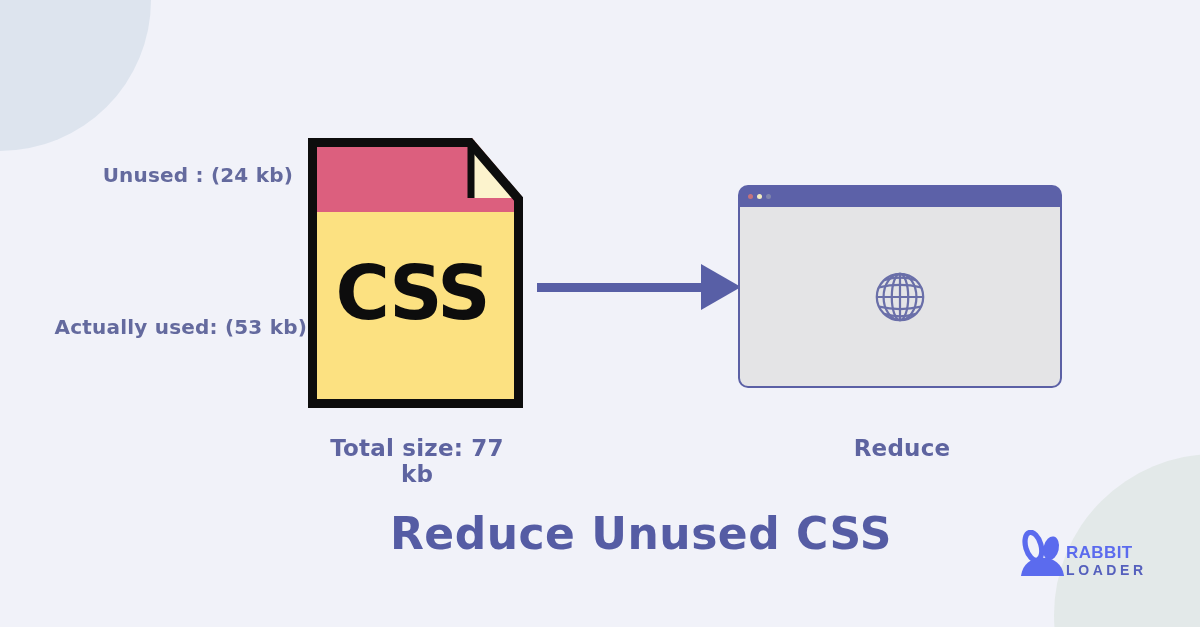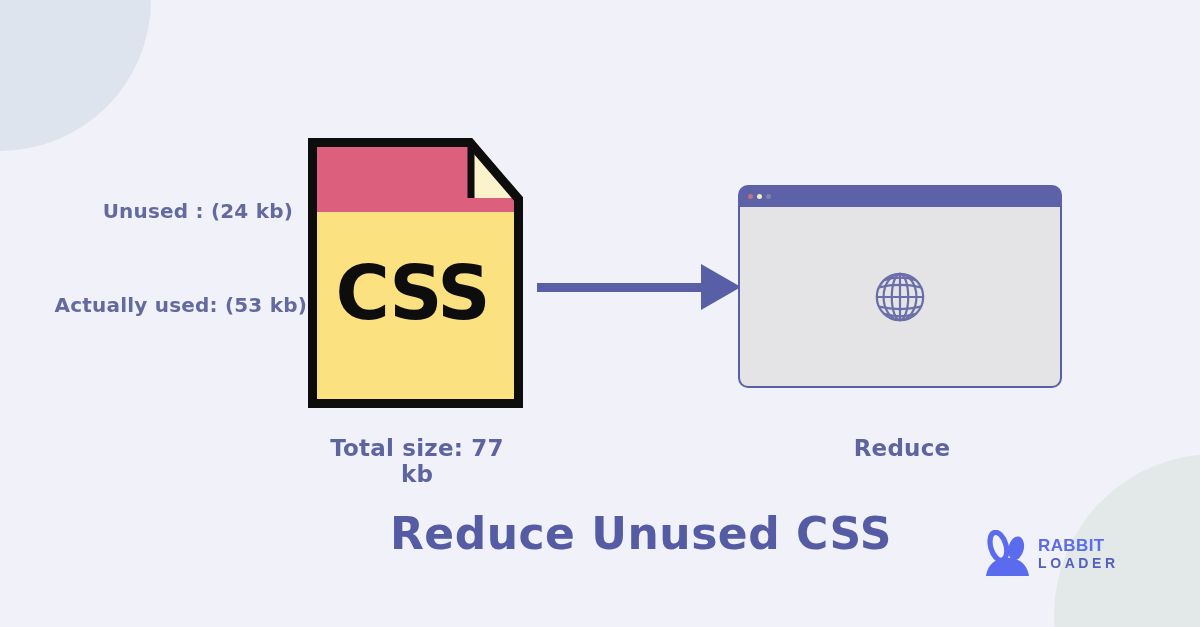--- a/index.html
+++ b/index.html
@@ -13,22 +13,22 @@
   
   .deco{position:absolute;border-radius:50%;}
   .deco.tl{width:302px;height:302px;left:-151px;top:-151px;background:#dde4ee;}
   .deco.br{width:322px;height:322px;left:1054px;top:454px;background:#e3e9e9;}
 
   
   .size-label{
     position:absolute;font-weight:bold;font-size:20px;color:#646a9e;
     text-align:right;line-height:26px;letter-spacing:.2px;
   }
-  .size-label.unused{left:40px;width:253px;top:162px;margin-top:36px;}
-  .size-label.used{left:40px;width:267px;top:292px;}
+  .size-label.unused{left:40px;width:253px;top:162px;}
+  .size-label.used{left:40px;width:267px;top:314px;}
 
   
   .file-svg{position:absolute;left:308px;top:138px;width:215px;height:270px;}
   .file-svg text{
     font-family:"DejaVu Sans","Liberation Sans",sans-serif;
     font-weight:bold;font-size:74px;letter-spacing:-2px;fill:#0d0d0d;
   }
 
   
   .arrow{position:absolute;left:537px;top:264px;width:204px;height:46px;}
@@ -66,21 +66,21 @@
   .caption.file-caption{left:317px;width:200px;top:435px;}
   .caption.browser-caption{left:802px;width:200px;top:435px;}
 
   
   .main-title{
     position:absolute;left:41px;width:1200px;top:508px;text-align:center;
     font-weight:bold;font-size:44px;color:#555ca4;letter-spacing:.5px;
   }
 
   
-  .logo{position:absolute;left:984px;top:530px;display:flex;align-items:center;gap:7px;}
+  .logo{position:absolute;left:1019px;top:530px;display:flex;align-items:flex-end;}
   .logo-icon{width:47px;height:46px;}
   .logo-text{display:flex;flex-direction:column;justify-content:center;}
   .logo-name{
     font-weight:bold;font-size:17px;color:#5b6bee;letter-spacing:.4px;line-height:18px;
     font-family:"Liberation Sans",sans-serif;
   }
   .logo-sub{
     font-weight:bold;font-size:14px;color:#5560bd;letter-spacing:3.6px;line-height:12px;
     font-family:"Liberation Sans",sans-serif;margin-top:2px;
   }

